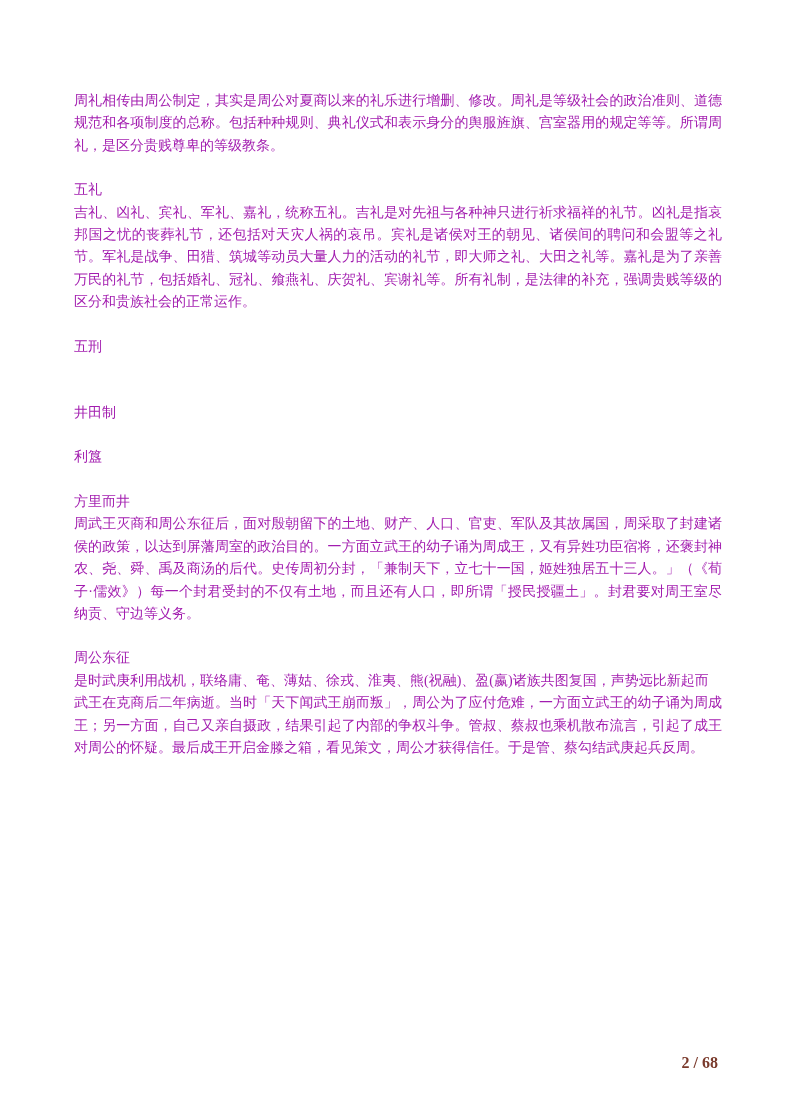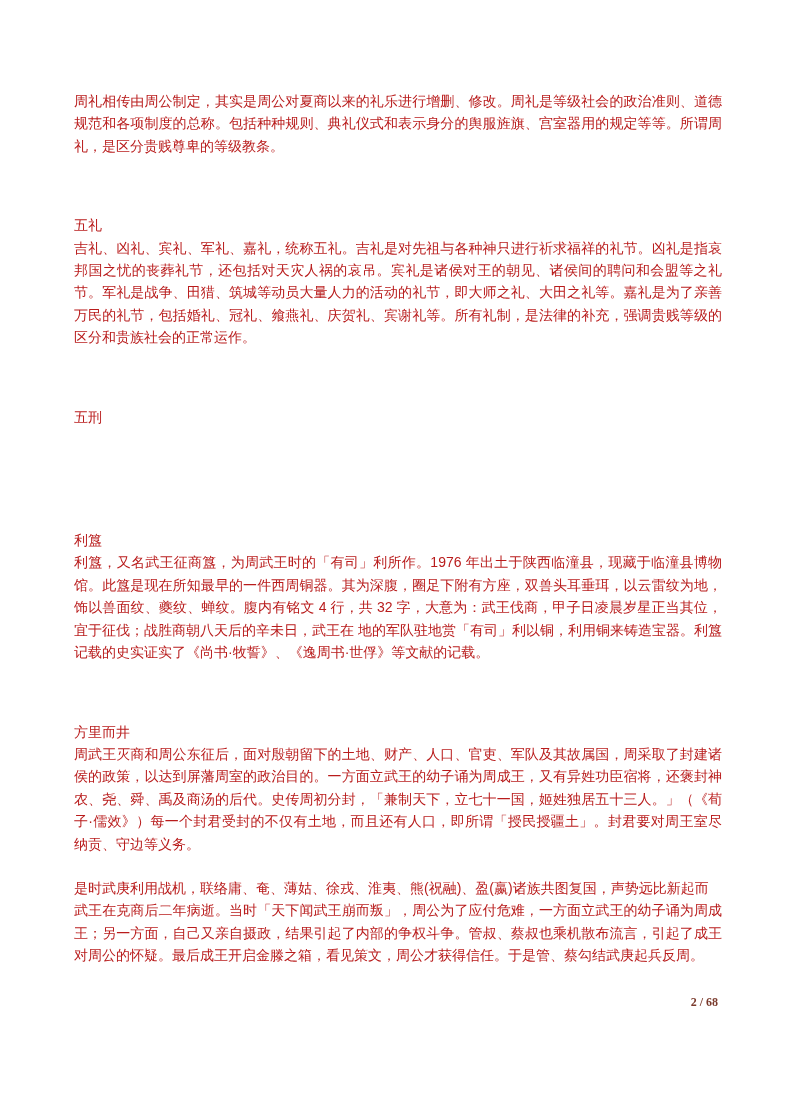--- a/index.html
+++ b/index.html
@@ -1,30 +1,30 @@
 <!DOCTYPE html>
 <html><head>
   <meta charset="utf-8">
   <style>
     html, body { margin: 0; padding: 0; background: #ffffff; }
     body { width: 792px; height: 1120px; position: relative; overflow: hidden; }
     .page {
       position: absolute; left: 74px; top: 90px; width: 648px;
-      font-family: Liberation Sans, sans-serif;
-      font-size: 14px; line-height: 22.4px; color: #b91c1c;
+      font-family: Liberation Serif, serif;
+      font-size: 14px; line-height: 22.4px; color: #a21caf;
     }
     .section { margin: 0; }
-    .heading { display: block; margin-top: 35px; }
+    .heading { display: block; }
     .para { display: block; text-align: justify; }
     .gap1 { height: 22px; }
     .gap2 { height: 44px; }
     .page-number {
-      position: absolute; right: 74px; top: 995px;
+      position: absolute; right: 74px; top: 1054px;
       font-family: "Liberation Serif", "DejaVu Serif", serif;
-      font-weight: bold; font-size: 12px; color: #7a3a2c;
+      font-weight: bold; font-size: 16px; color: #7a3a2c;
     }
   </style>
 </head>
 <body>
 
 <div class="page">
   <div class="para">周礼相传由周公制定，其实是周公对夏商以来的礼乐进行增删、修改。周礼是等级社会的政治准则、道德规范和各项制度的总称。包括种种规则、典礼仪式和表示身分的舆服旌旗、宫室器用的规定等等。所谓周礼，是区分贵贱尊卑的等级教条。</div>
   <div class="gap1"></div>
 
   <div class="section">
@@ -32,34 +32,35 @@
     <span class="para">吉礼、凶礼、宾礼、军礼、嘉礼，统称五礼。吉礼是对先祖与各种神只进行祈求福祥的礼节。凶礼是指哀邦国之忧的丧葬礼节，还包括对天灾人祸的哀吊。宾礼是诸侯对王的朝见、诸侯间的聘问和会盟等之礼节。军礼是战争、田猎、筑城等动员大量人力的活动的礼节，即大师之礼、大田之礼等。嘉礼是为了亲善万民的礼节，包括婚礼、冠礼、飨燕礼、庆贺礼、宾谢礼等。所有礼制，是法律的补充，强调贵贱等级的区分和贵族社会的正常运作。</span>
   </div>
   <div class="gap1"></div>
 
   <div class="section">
     <span class="heading">五刑</span>
   </div>
   <div class="gap2"></div>
 
   <div class="section">
+    <span class="heading">井田制</span>
   </div>
   <div class="gap1"></div>
 
   <div class="section">
     <span class="heading">利簋</span>
-    <span class="para">利簋，又名武王征商簋，为周武王时的「有司」利所作。1976 年出土于陕西临潼县，现藏于临潼县博物馆。此簋是现在所知最早的一件西周铜器。其为深腹，圈足下附有方座，双兽头耳垂珥，以云雷纹为地，饰以兽面纹、夔纹、蝉纹。腹内有铭文 4 行，共 32 字，大意为：武王伐商，甲子日凌晨岁星正当其位，宜于征伐；战胜商朝八天后的辛未日，武王在 地的军队驻地赏「有司」利以铜，利用铜来铸造宝器。利簋记载的史实证实了《尚书·牧誓》、《逸周书·世俘》等文献的记载。</span>
   </div>
   <div class="gap1"></div>
 
   <div class="section">
     <span class="heading">方里而井</span>
     <span class="para">周武王灭商和周公东征后，面对殷朝留下的土地、财产、人口、官吏、军队及其故属国，周采取了封建诸侯的政策，以达到屏藩周室的政治目的。一方面立武王的幼子诵为周成王，又有异姓功臣宿将，还褒封神农、尧、舜、禹及商汤的后代。史传周初分封，「兼制天下，立七十一国，姬姓独居五十三人。」（《荀子·儒效》）每一个封君受封的不仅有土地，而且还有人口，即所谓「授民授疆土」。封君要对周王室尽纳贡、守边等义务。</span>
   </div>
   <div class="gap1"></div>
 
   <div class="section">
+    <span class="heading">周公东征</span>
     <span class="para">是时武庚利用战机，联络庸、奄、薄姑、徐戎、淮夷、熊(祝融)、盈(嬴)诸族共图复国，声势远比新起而</span>
     <span class="para">武王在克商后二年病逝。当时「天下闻武王崩而叛」，周公为了应付危难，一方面立武王的幼子诵为周成王；另一方面，自己又亲自摄政，结果引起了内部的争权斗争。管叔、蔡叔也乘机散布流言，引起了成王对周公的怀疑。最后成王开启金滕之箱，看见策文，周公才获得信任。于是管、蔡勾结武庚起兵反周。</span>
   </div>
 </div>
 
 <div class="page-number">2 / 68</div>
 
 </body></html>

